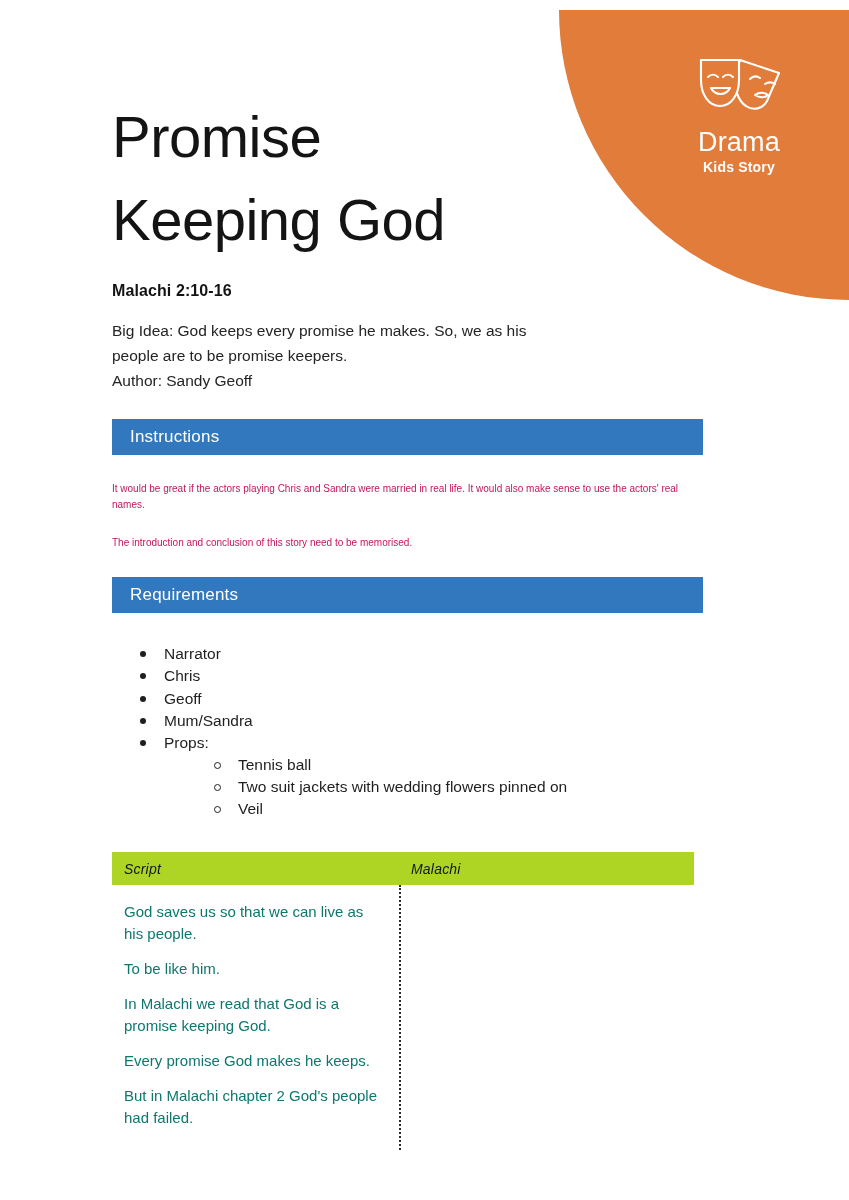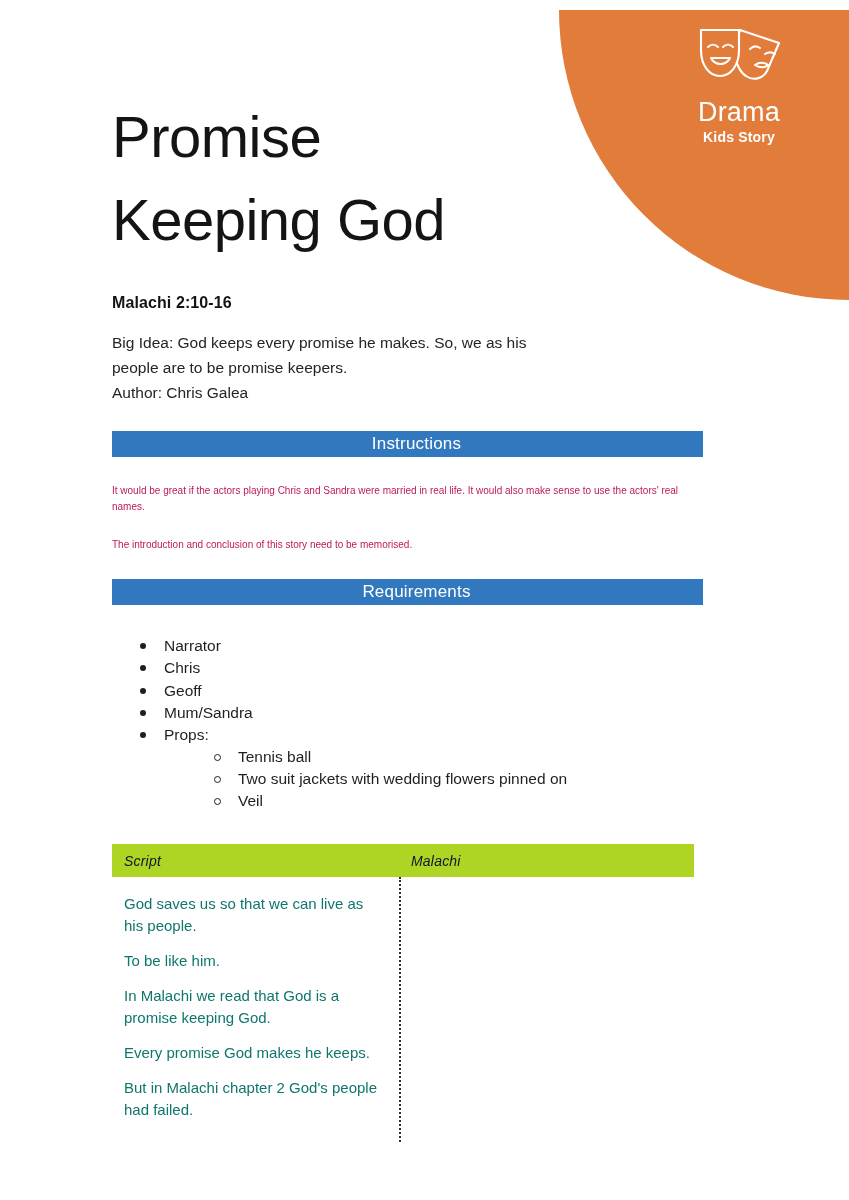--- a/index.html
+++ b/index.html
@@ -23,21 +23,21 @@
     top: 10px;
     right: 0;
     width: 290px;
     height: 290px;
     background: #e17c3b;
     border-bottom-left-radius: 290px;
     z-index: 2;
   }
   #brand-inner {
     position: absolute;
-    top: 14px;
+    top: 44px;
     right: 40px;
     width: 140px;
     display: flex;
     flex-direction: column;
     align-items: center;
   }
   #masks-icon { display: block; }
   #brand-title {
     color: #ffffff;
     font-size: 27px;
@@ -68,21 +68,21 @@
     padding-top: 96px;
     font-size: 58px;
     font-weight: 400;
     line-height: 1.43;
     letter-spacing: -0.5px;
     max-width: 430px;
     color: #141414;
   }
 
   #scripture-ref {
-    margin: 32px 0 0 0;
+    margin: 20px 0 0 0;
     font-size: 16px;
     font-weight: 700;
     letter-spacing: .1px;
     color: #141414;
   }
 
   #big-idea {
     margin: 18px 0 0 0;
     font-size: 15.5px;
     line-height: 1.62;
@@ -93,27 +93,26 @@
     margin: 0;
     font-size: 15.5px;
     line-height: 1.62;
     color: #242424;
   }
 
   
   .section-banner {
     margin-top: 26px;
     width: 591px;
-    height: 26px;
+    height: 36px;
     background: #3178be;
     display: flex;
     align-items: center;
     padding-left: 18px;
     box-sizing: border-box;
-    justify-content: center;
   }
   .section-banner .section-label {
     color: #ffffff;
     font-size: 17px;
     font-weight: 400;
     letter-spacing: .2px;
   }
 
   .body-para {
     margin: 26px 0 0 0;
@@ -250,21 +249,21 @@
   </div>
 </div>
 
 <div id="page">
 
   <h1 id="doc-title">Promise Keeping God</h1>
 
   <p id="scripture-ref">Malachi 2:10-16</p>
 
   <p id="big-idea">Big Idea: God keeps every promise he makes. So, we as his people are to be promise keepers.</p>
-  <p id="author-line">Author: Chris Galea</p>
+  <p id="author-line">Author: Sandy Geoff</p>
 
   <div class="section-banner">
     <span class="section-label">Instructions</span>
   </div>
   <p class="body-para">It would be great if the actors playing Chris and Sandra were married in real life. It would also make sense to use the actors' real names.</p>
   <p class="body-para tight">The introduction and conclusion of this story need to be memorised.</p>
 
   <div class="section-banner">
     <span class="section-label">Requirements</span>
   </div>

